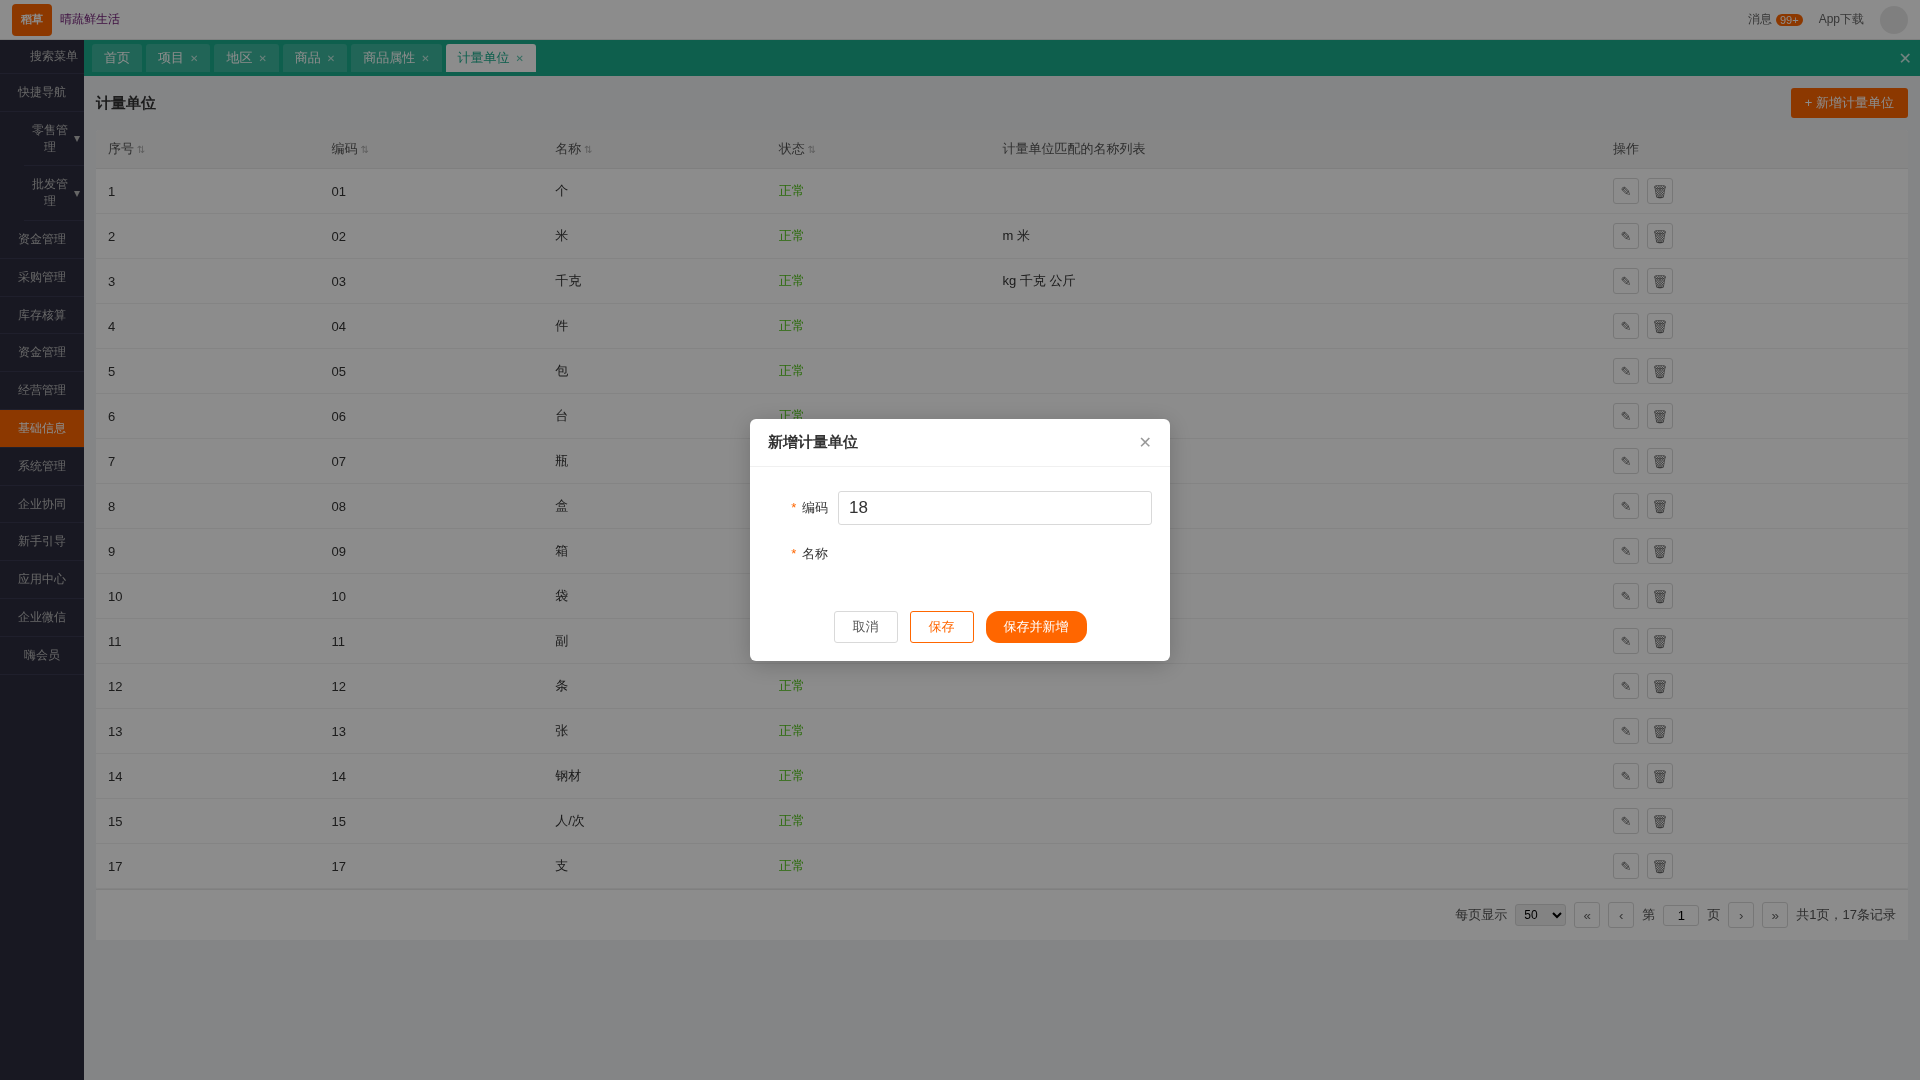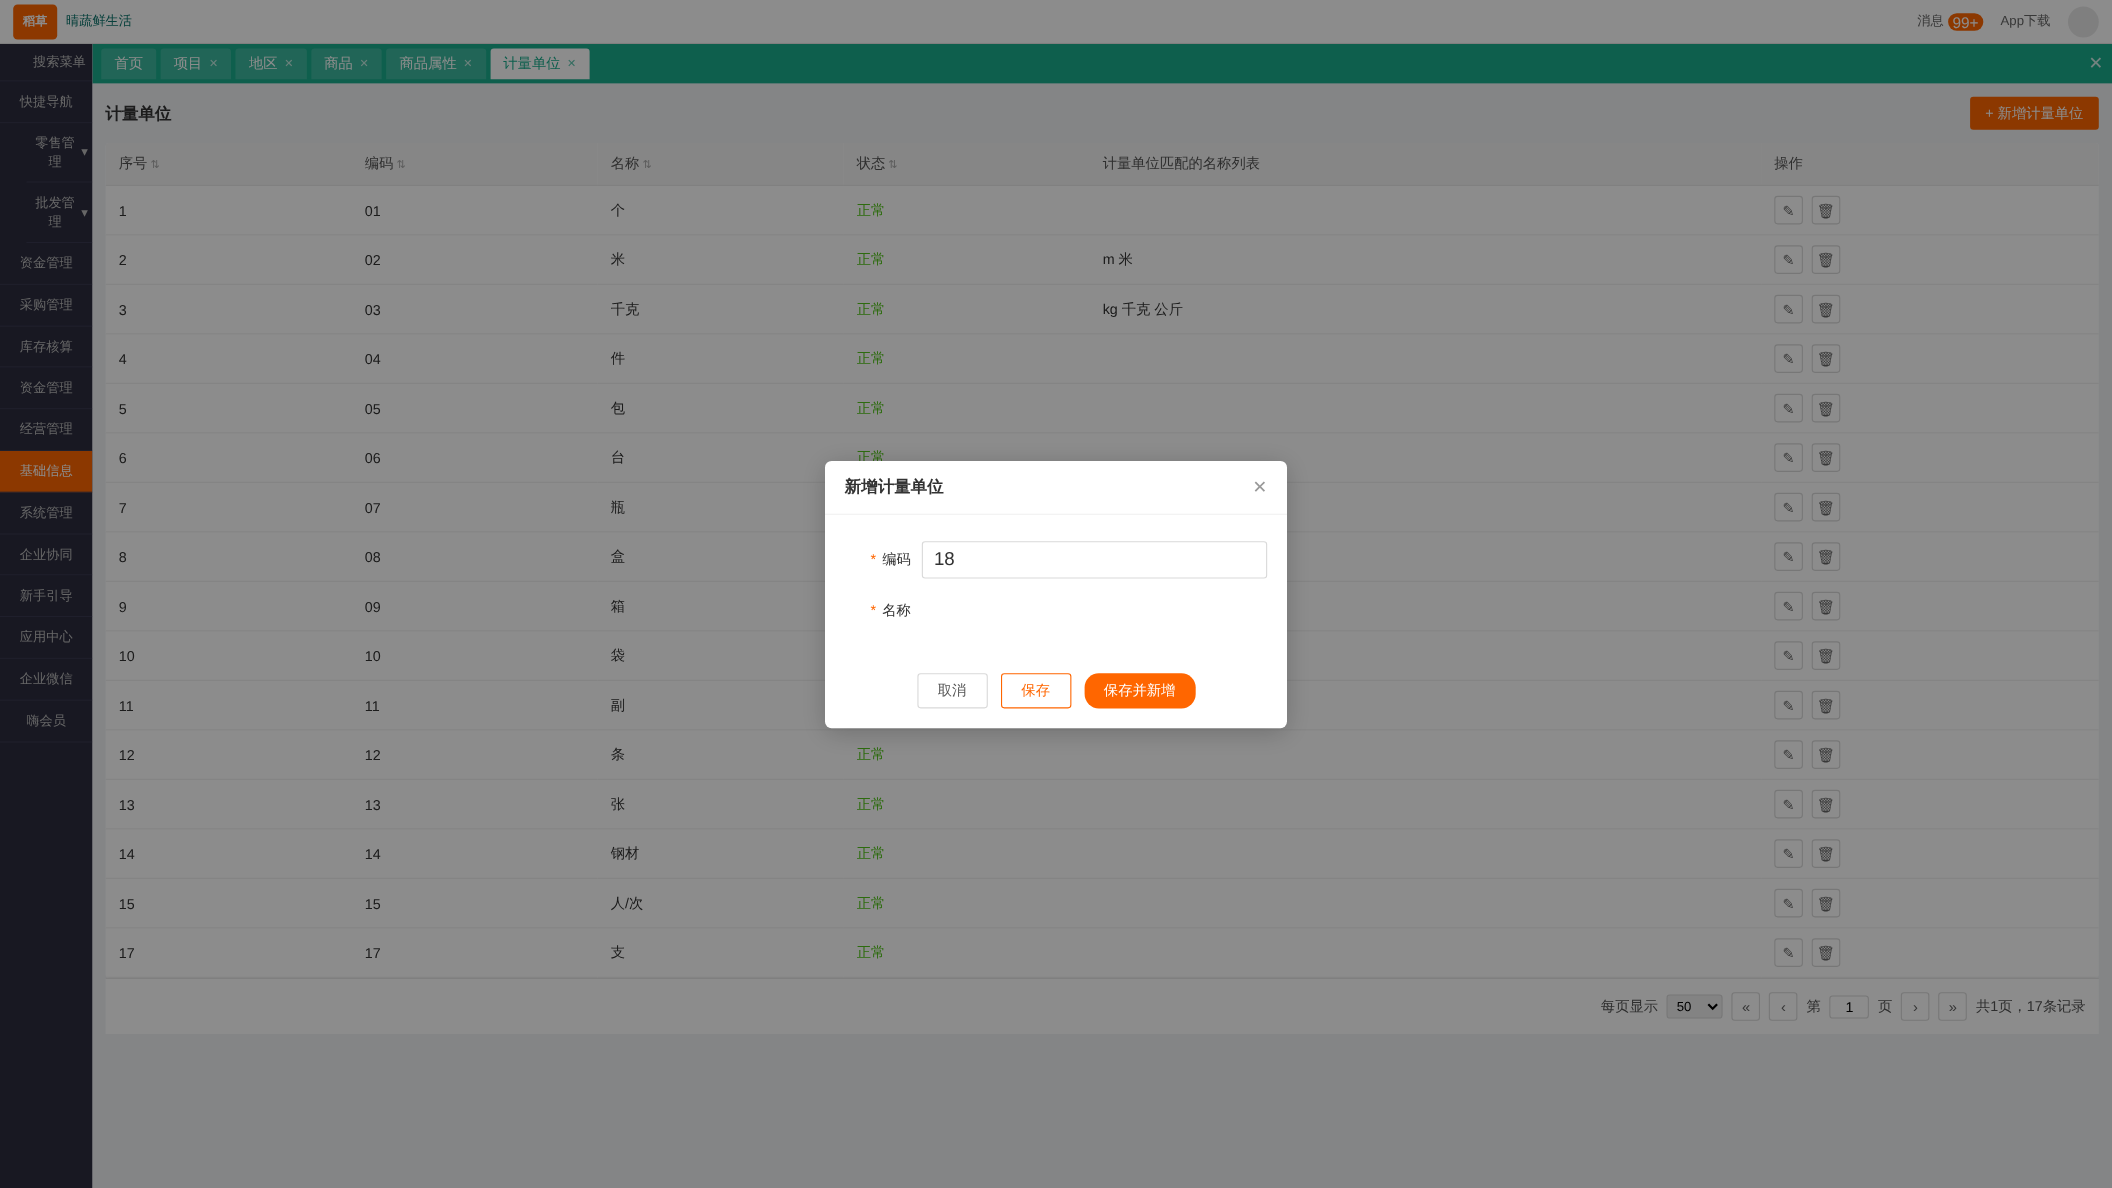--- a/index.html
+++ b/index.html
@@ -25,31 +25,31 @@
       height: 32px;
       background: #f60;
       border-radius: 4px;
       display: flex;
       align-items: center;
       justify-content: center;
       color: white;
       font-size: 11px;
       font-weight: bold;
     }
-    .logo-text { font-size: 12px; color: #0f766e; }
+    .logo-text { font-size: 12px; color: #701a75; }
     .top-right {
       display: flex;
       align-items: center;
       gap: 16px;
     }
     .top-right-item { font-size: 12px; color: #666; cursor: pointer; display: flex; align-items: center; gap: 4px; }
     .badge {
       background: #f60;
       color: white;
-      font-size: 14px;
+      font-size: 11px;
       border-radius: 8px;
       padding: 0 4px;
       min-width: 16px;
       text-align: left;
     }
     .avatar-box {
       width: 28px;
       height: 28px;
       background: #e8e8e8;
       border-radius: 50%;

